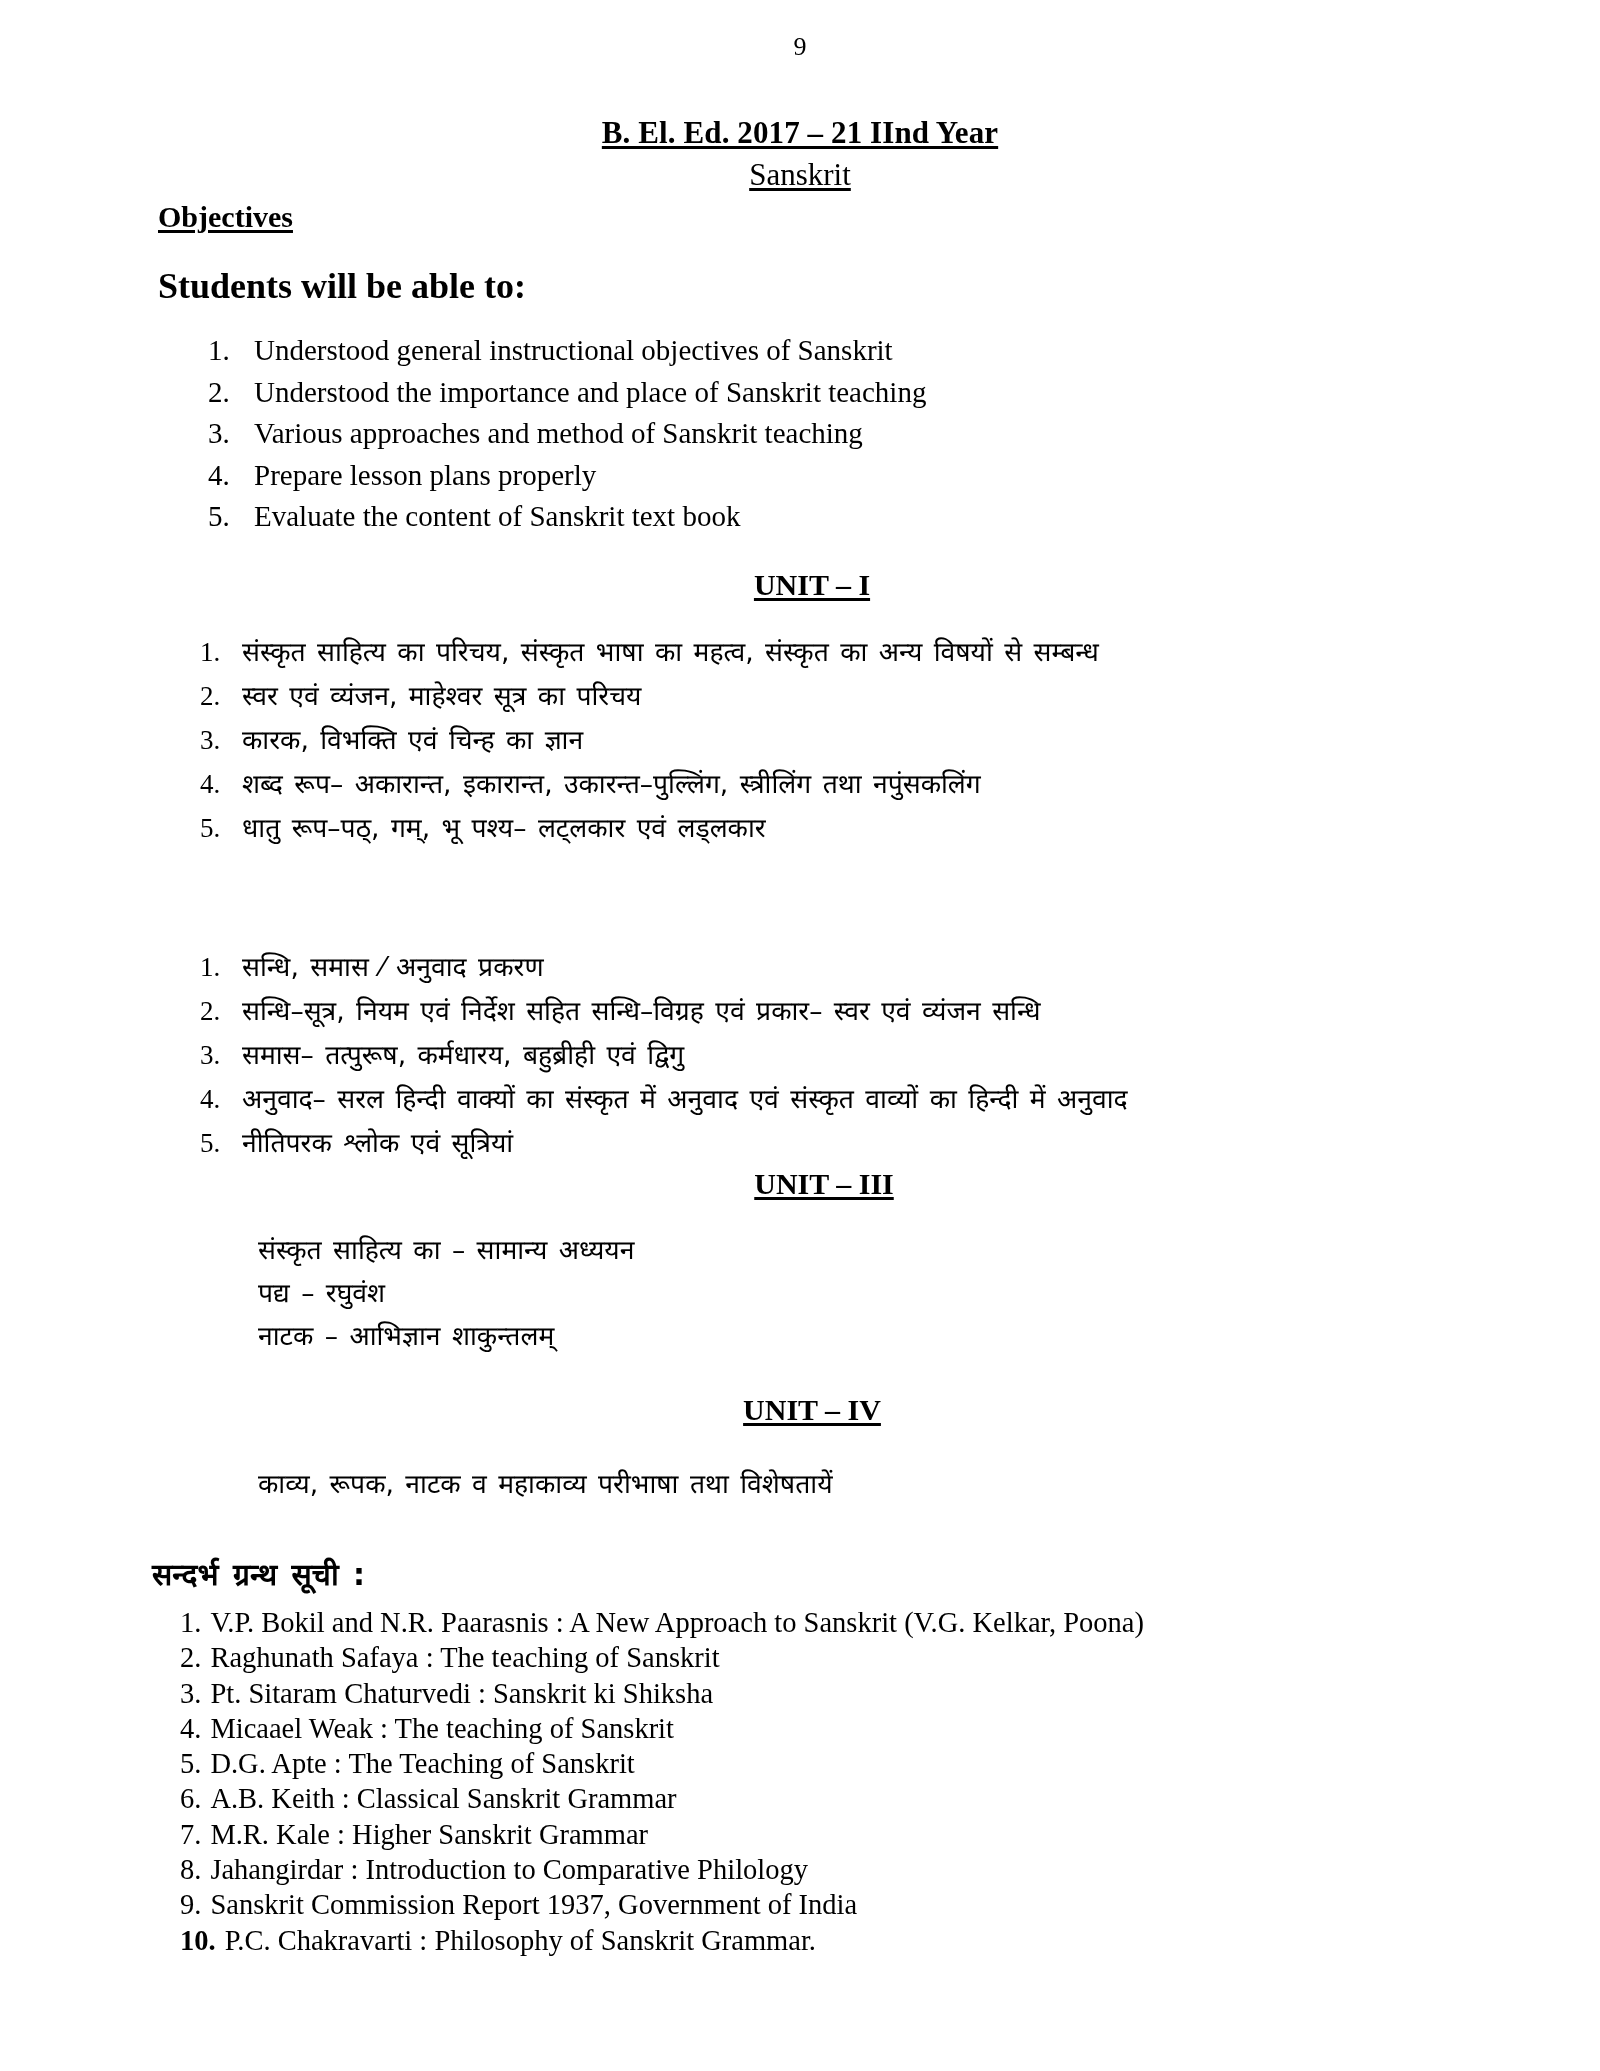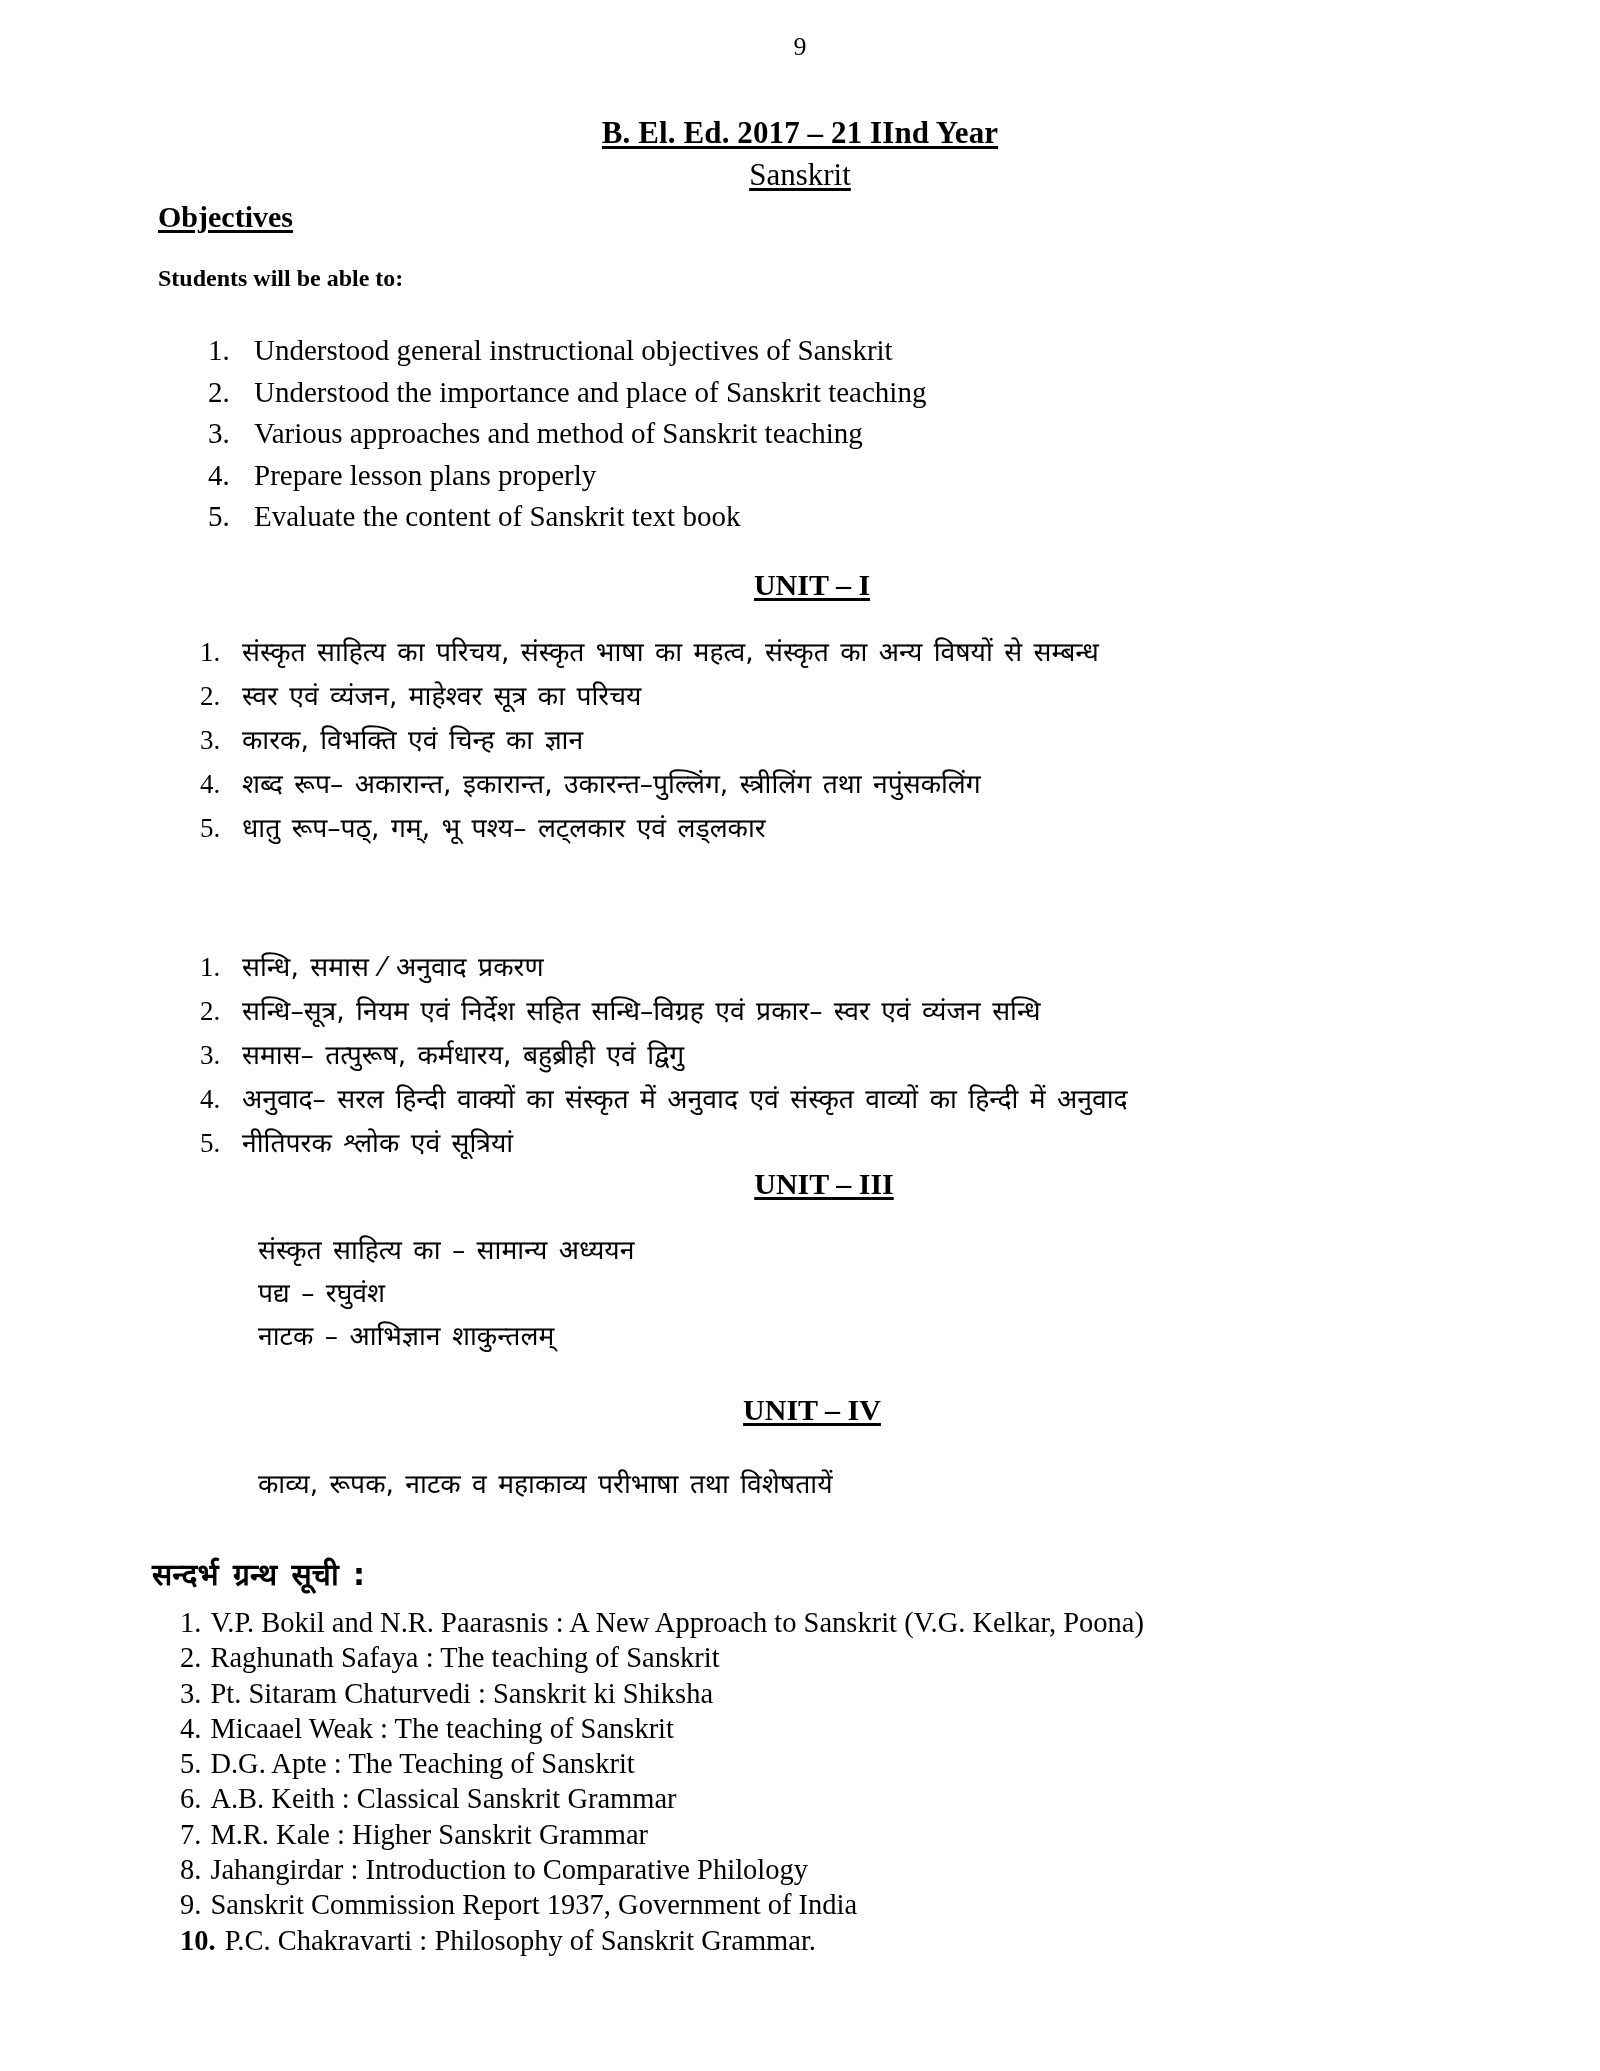--- a/index.html
+++ b/index.html
@@ -74,21 +74,21 @@
     left: 158px;
     font-size: 30px;
     font-weight: 700;
     text-decoration: underline;
     text-underline-offset: 3px;
   }
   .students-line {
     position: absolute;
     top: 265px;
     left: 158px;
-    font-size: 24px;
+    font-size: 36px;
     font-weight: 700;
   }
 
   
   .obj-list {
     position: absolute;
     top: 330px;
     left: 208px;
     width: 1100px;
   }

